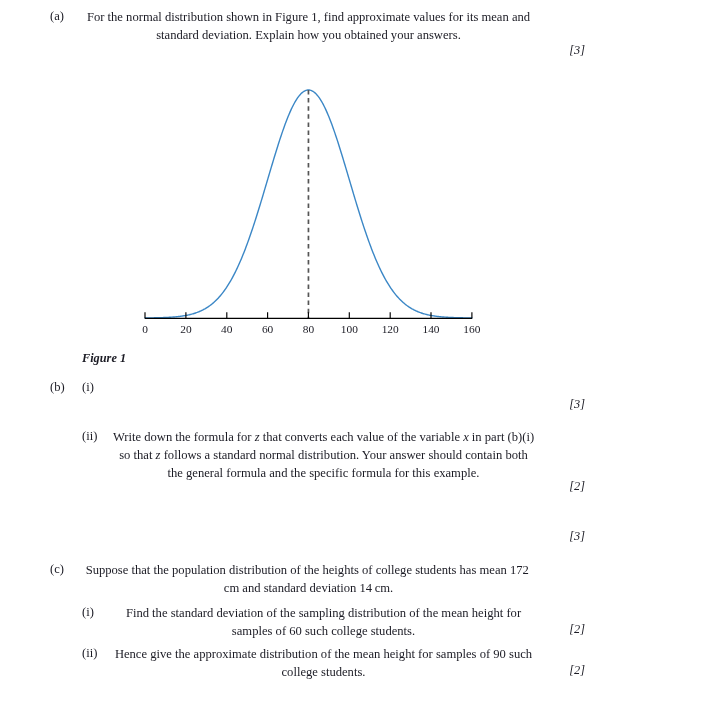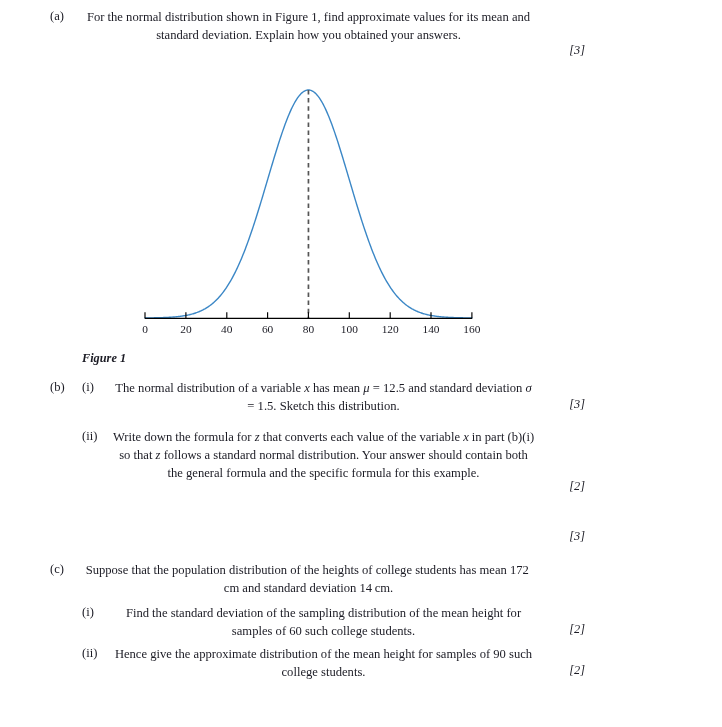--- a/index.html
+++ b/index.html
@@ -131,21 +131,20 @@
         <text class="tk" x="471.9" y="254.5">160</text>
       </g>
     </svg>
   </div>
 
   <div class="figure-caption">Figure 1</div>
 
   <div class="item" style="left:50px; top:379px; width:485px;">
     <div class="lbl lbl-a">(b)</div>
     <div class="lbl lbl-r">(i)</div>
-    <div class="body-txt">The normal distribution of a variable <span class="mi">x</span> has mean <span class="mi">μ</span> = 12.5 and standard deviation <span class="mi">σ</span> = 1.5. Sketch this distribution.</div>
   </div>
   <div class="marks" style="left:545px; top:396px;">[3]</div>
 
   <div class="item" style="left:82px; top:428px; width:453px;">
     <div class="lbl lbl-r">(ii)</div>
     <div class="body-txt">Write down the formula for <span class="mi">z</span> that converts each value of the variable <span class="mi">x</span> in part (b)(i) so that <span class="mi">z</span> follows a standard normal distribution. Your answer should contain both the general formula and the specific formula for this example.</div>
   </div>
   <div class="marks" style="left:545px; top:478px;">[2]</div>
 
   <div class="marks" style="left:545px; top:527.5px;">[3]</div>

